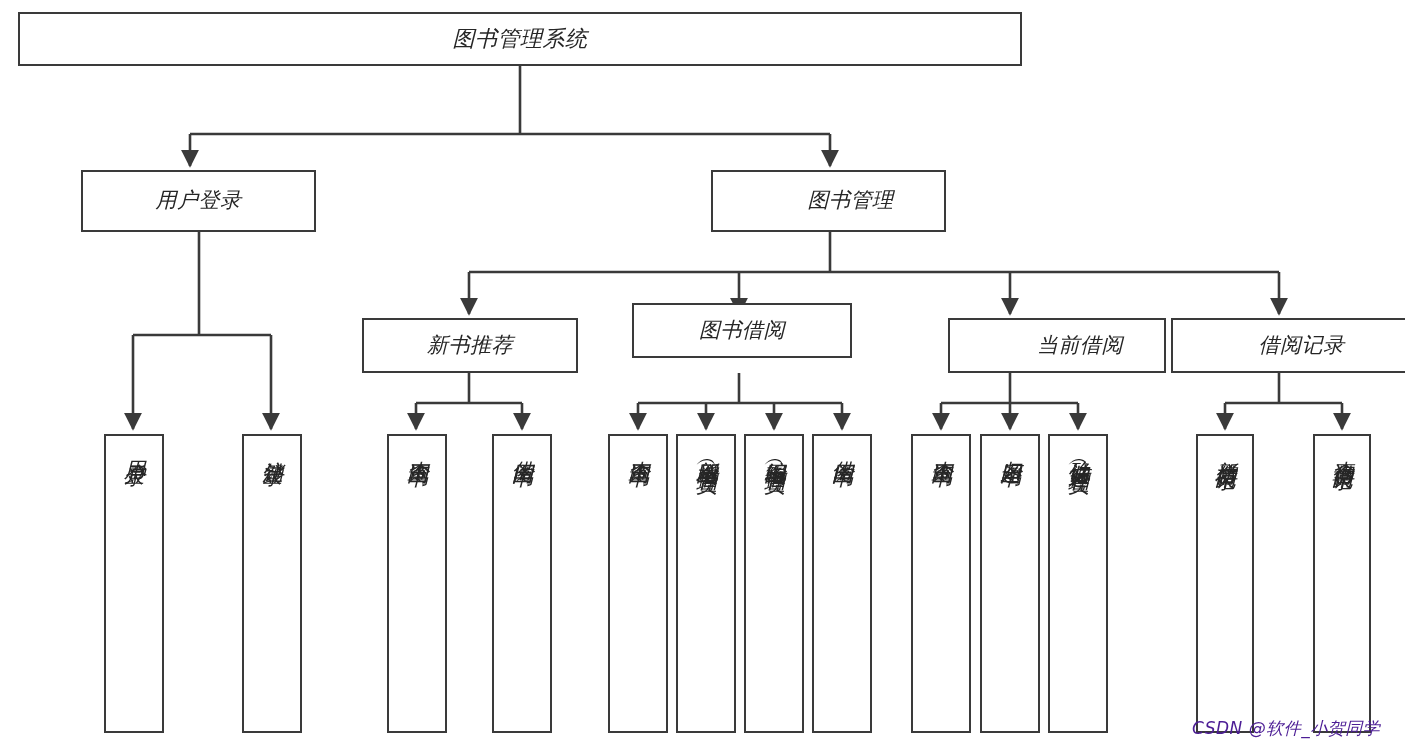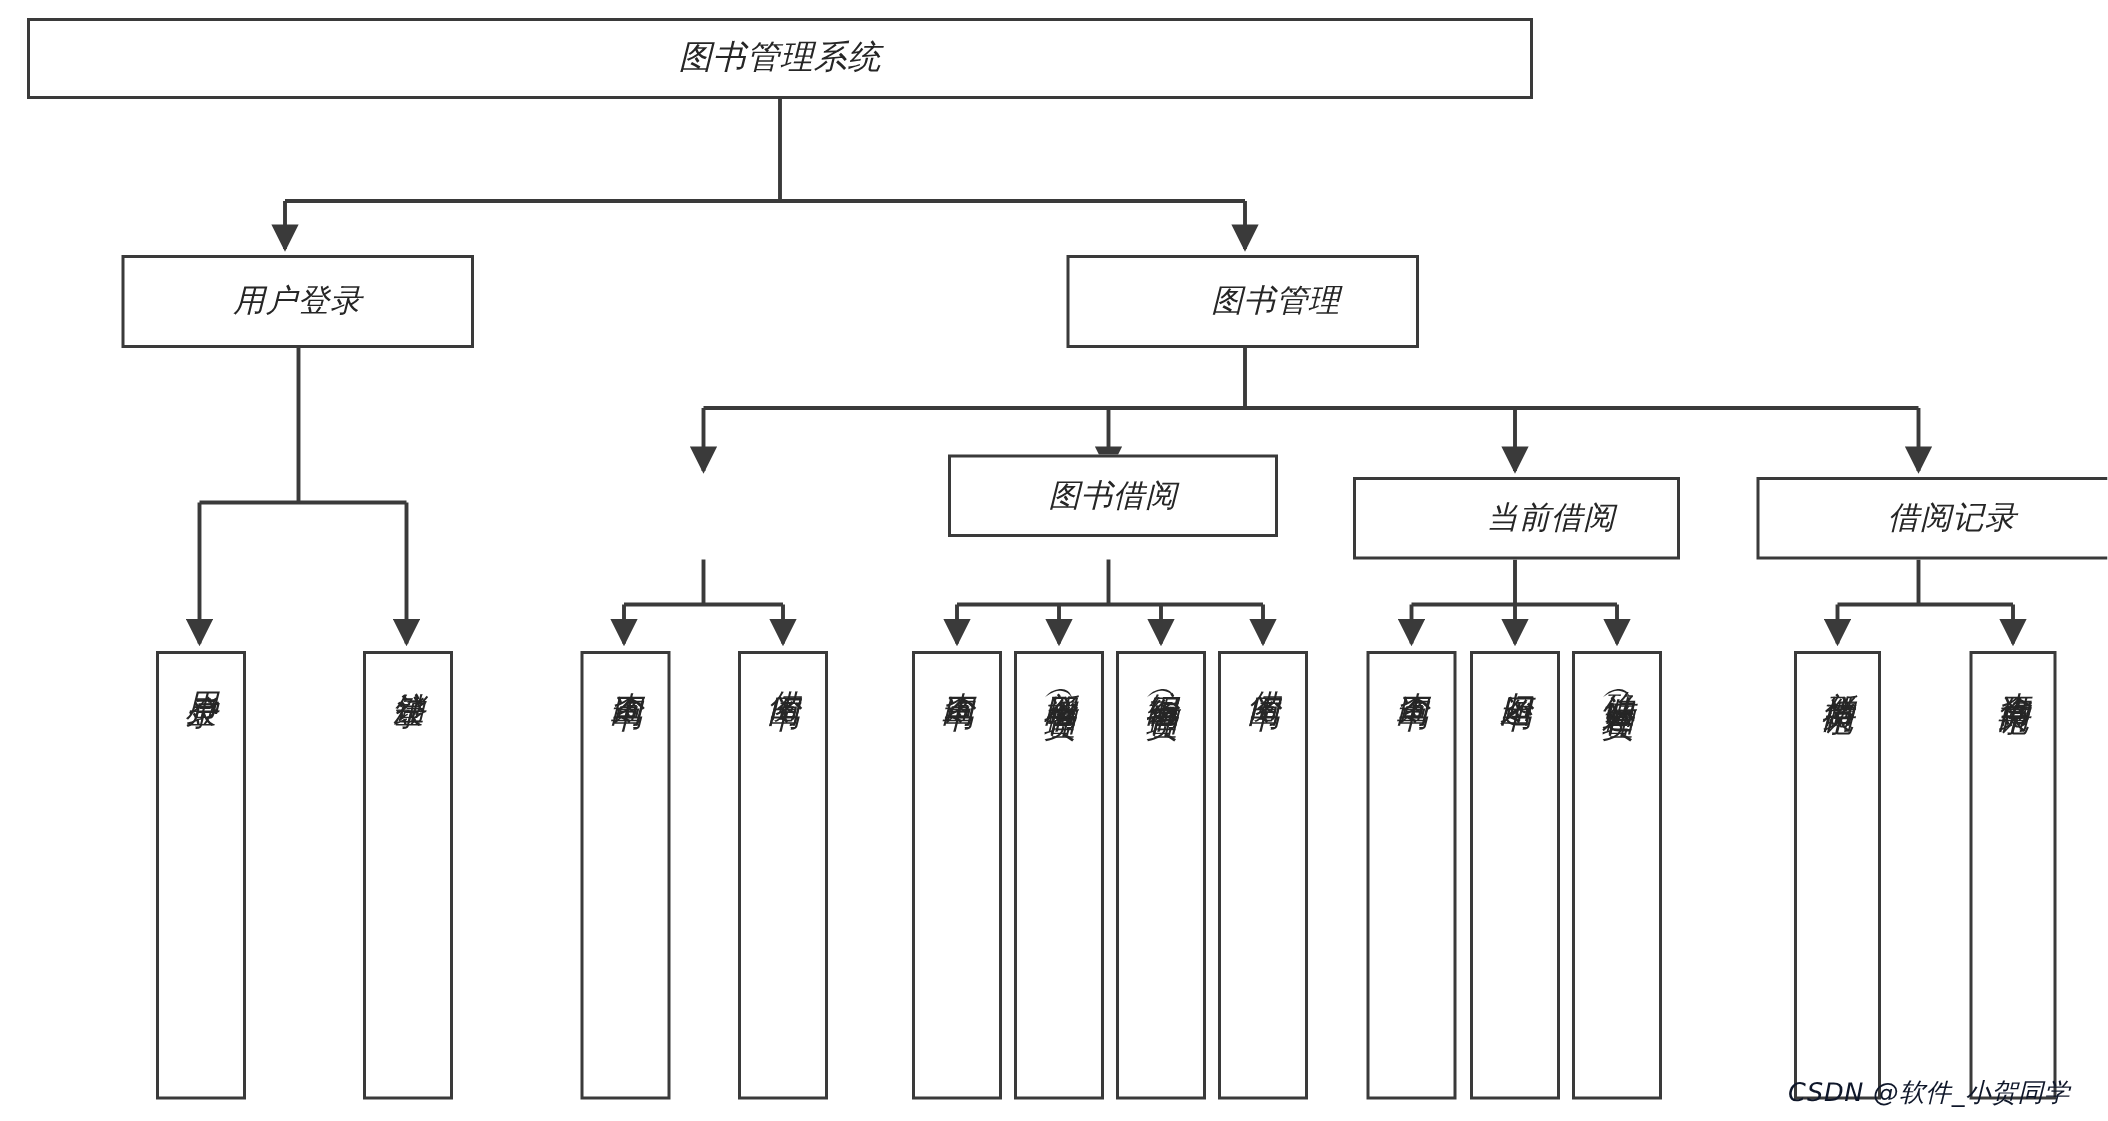--- a/index.html
+++ b/index.html
@@ -56,21 +56,21 @@
     text-orientation: upright;
     font-size: 21px;
     line-height: 1.18;
     letter-spacing: 2px;
     white-space: nowrap;
   }
   .node.root .label { font-size: 22px; }
   .watermark {
     position: absolute;
     font-size: 17px;
-    color: #0f172a;
+    color: #4c1d95;
     white-space: nowrap;
     letter-spacing: 0.5px;
     pointer-events: none;
     text-align: right;
   }
 </style>
 </head>
 <body>
 
 <div id="canvas">
@@ -129,24 +129,27 @@
     <span class="label">图书管理系统</span>
   </div>
 
   <div class="node horizontal" style="left:81px; top:170px; width:235px; height:62px;">
     <span class="label">用户登录</span>
   </div>
   <div class="node horizontal" style="left:711px; top:170px; width:235px; height:62px;padding-left:44px;">
     <span class="label">图书管理</span>
   </div>
 
+  <div class="node horizontal" style="left:362px; top:318px; width:216px; height:55px;">
+    <span class="label">新书推荐</span>
+  </div>
   <div class="node horizontal" style="left:632px; top:303px; width:220px; height:55px;">
     <span class="label">图书借阅</span>
   </div>
-  <div class="node horizontal" style="left:902px; top:318px; width:218px; height:55px;padding-left:46px;">
+  <div class="node horizontal" style="left:948px; top:318px; width:218px; height:55px;padding-left:46px;">
     <span class="label">当前借阅</span>
   </div>
   <div class="node horizontal" style="left:1171px; top:318px; width:261px; height:55px;">
     <span class="label">借阅记录</span>
   </div>
 
   <div class="node vertical" style="left:104px; top:434px; width:60px; height:299px;">
     <span class="label">用户登录</span>
   </div>
   <div class="node vertical" style="left:242px; top:434px; width:60px; height:299px;">

